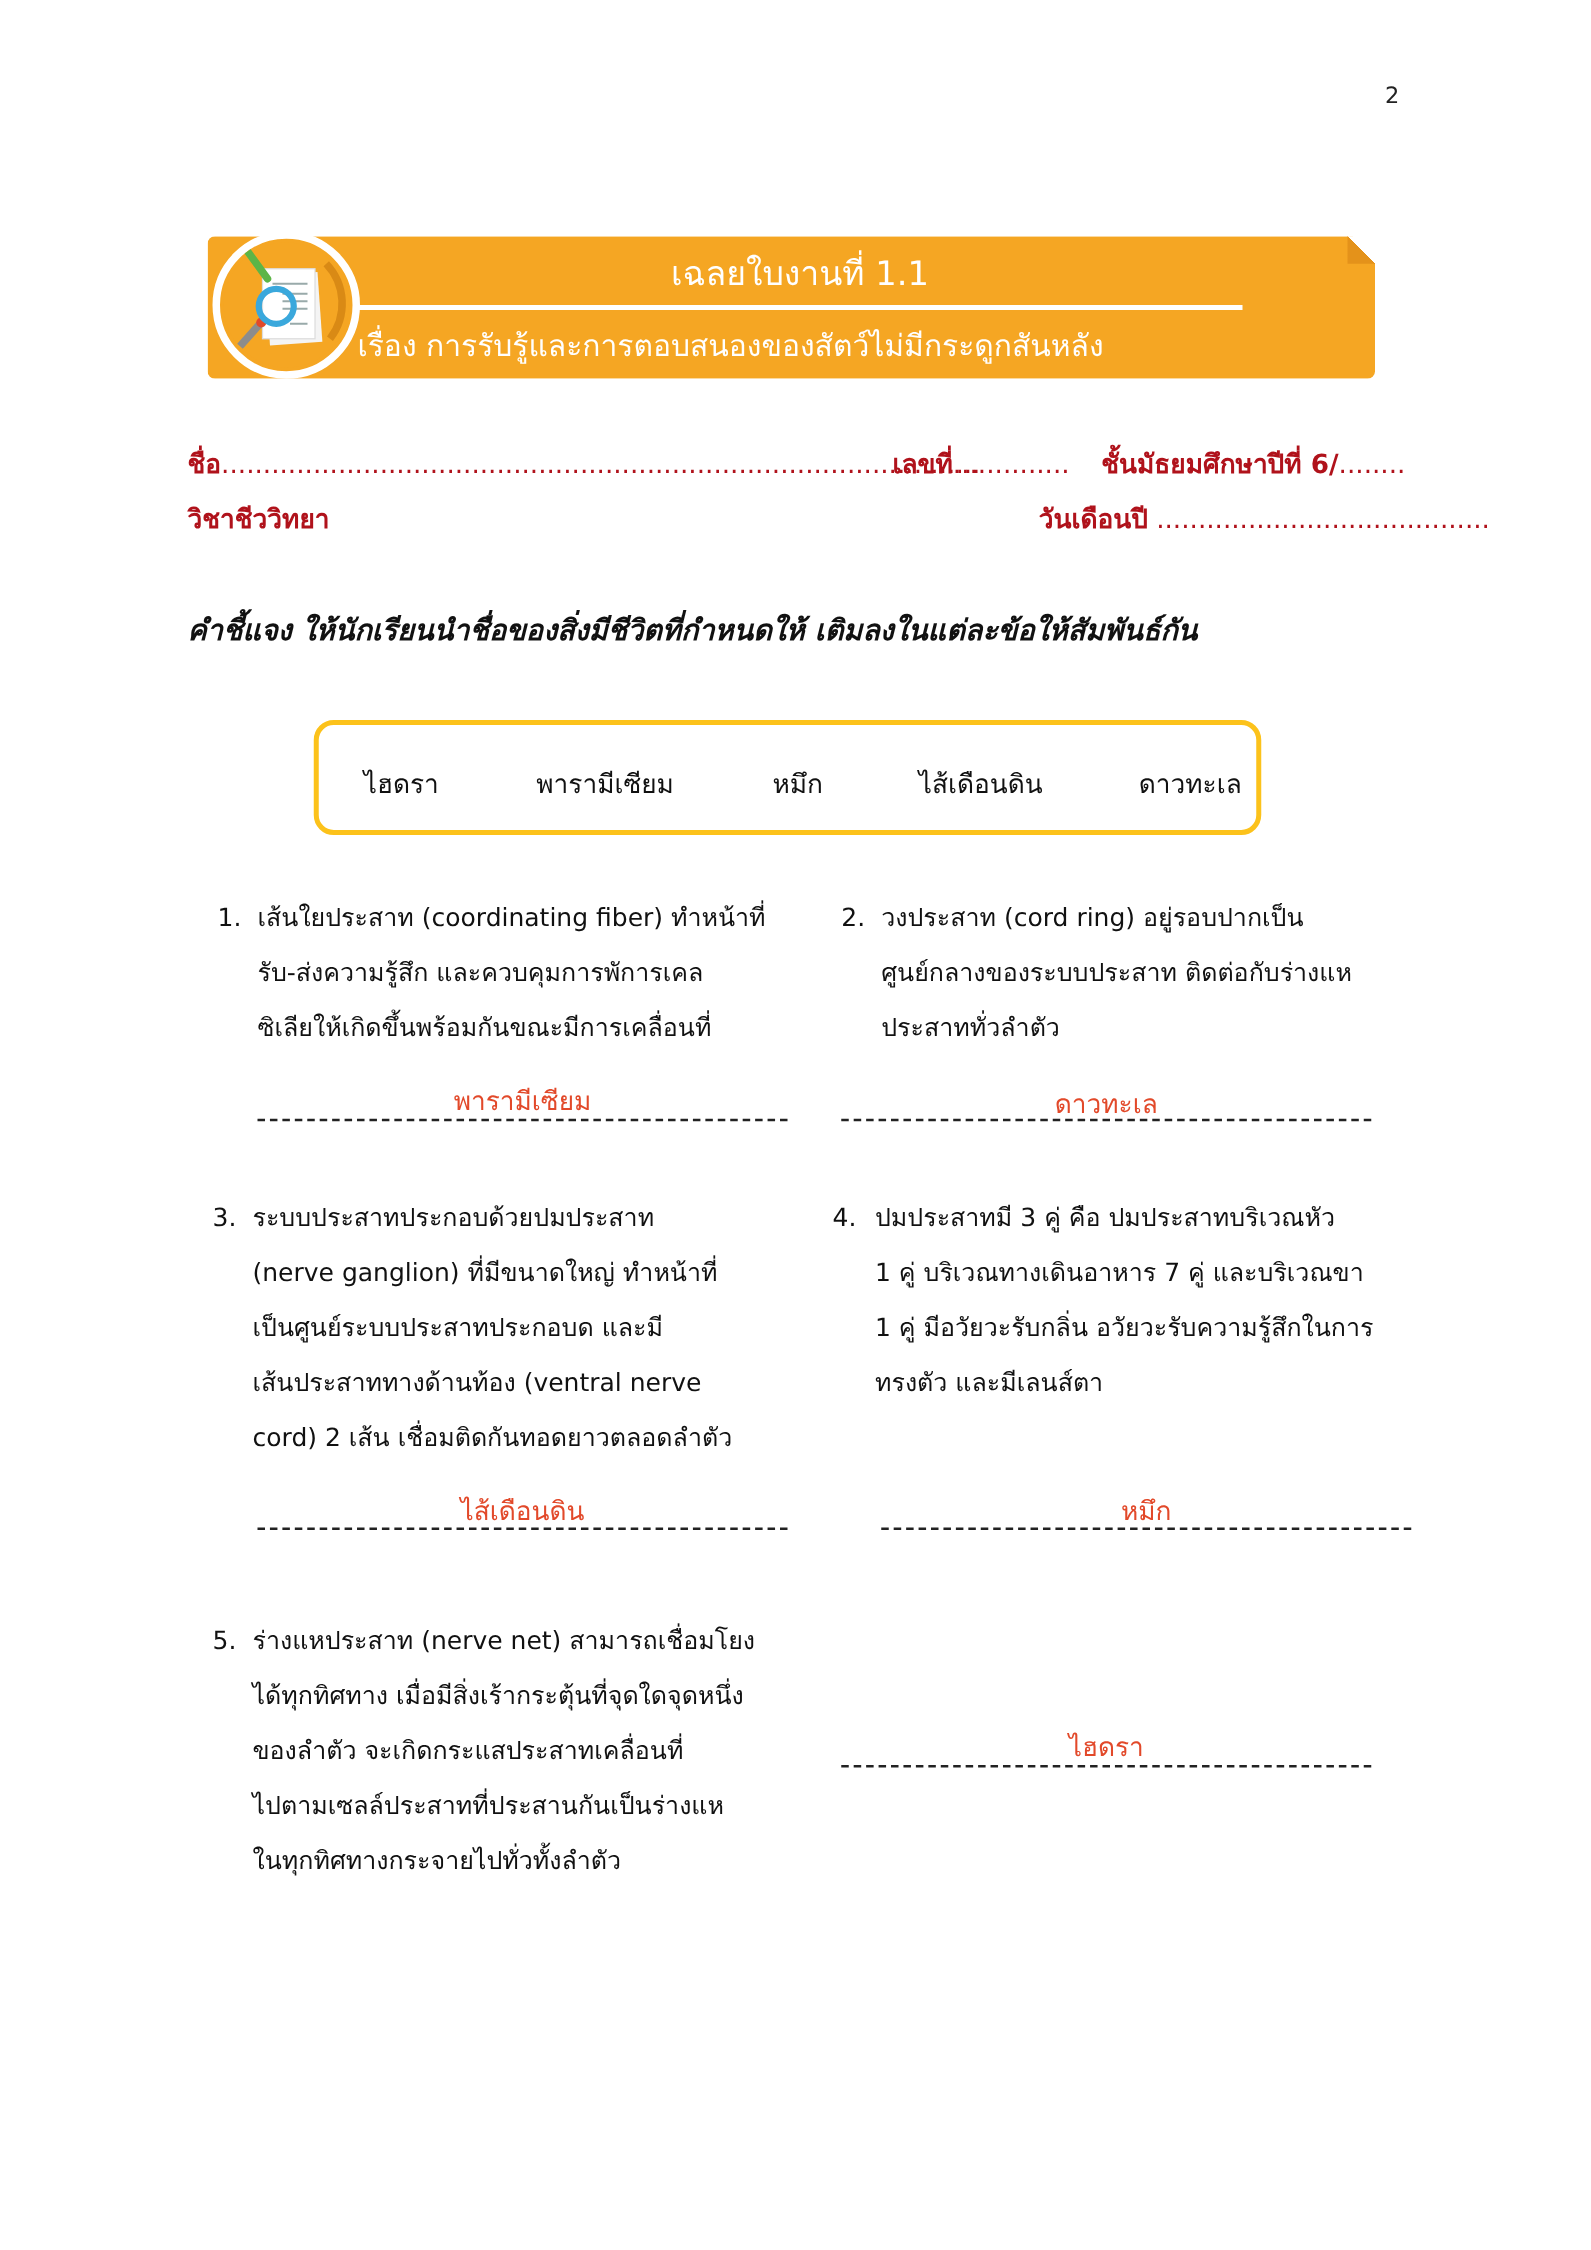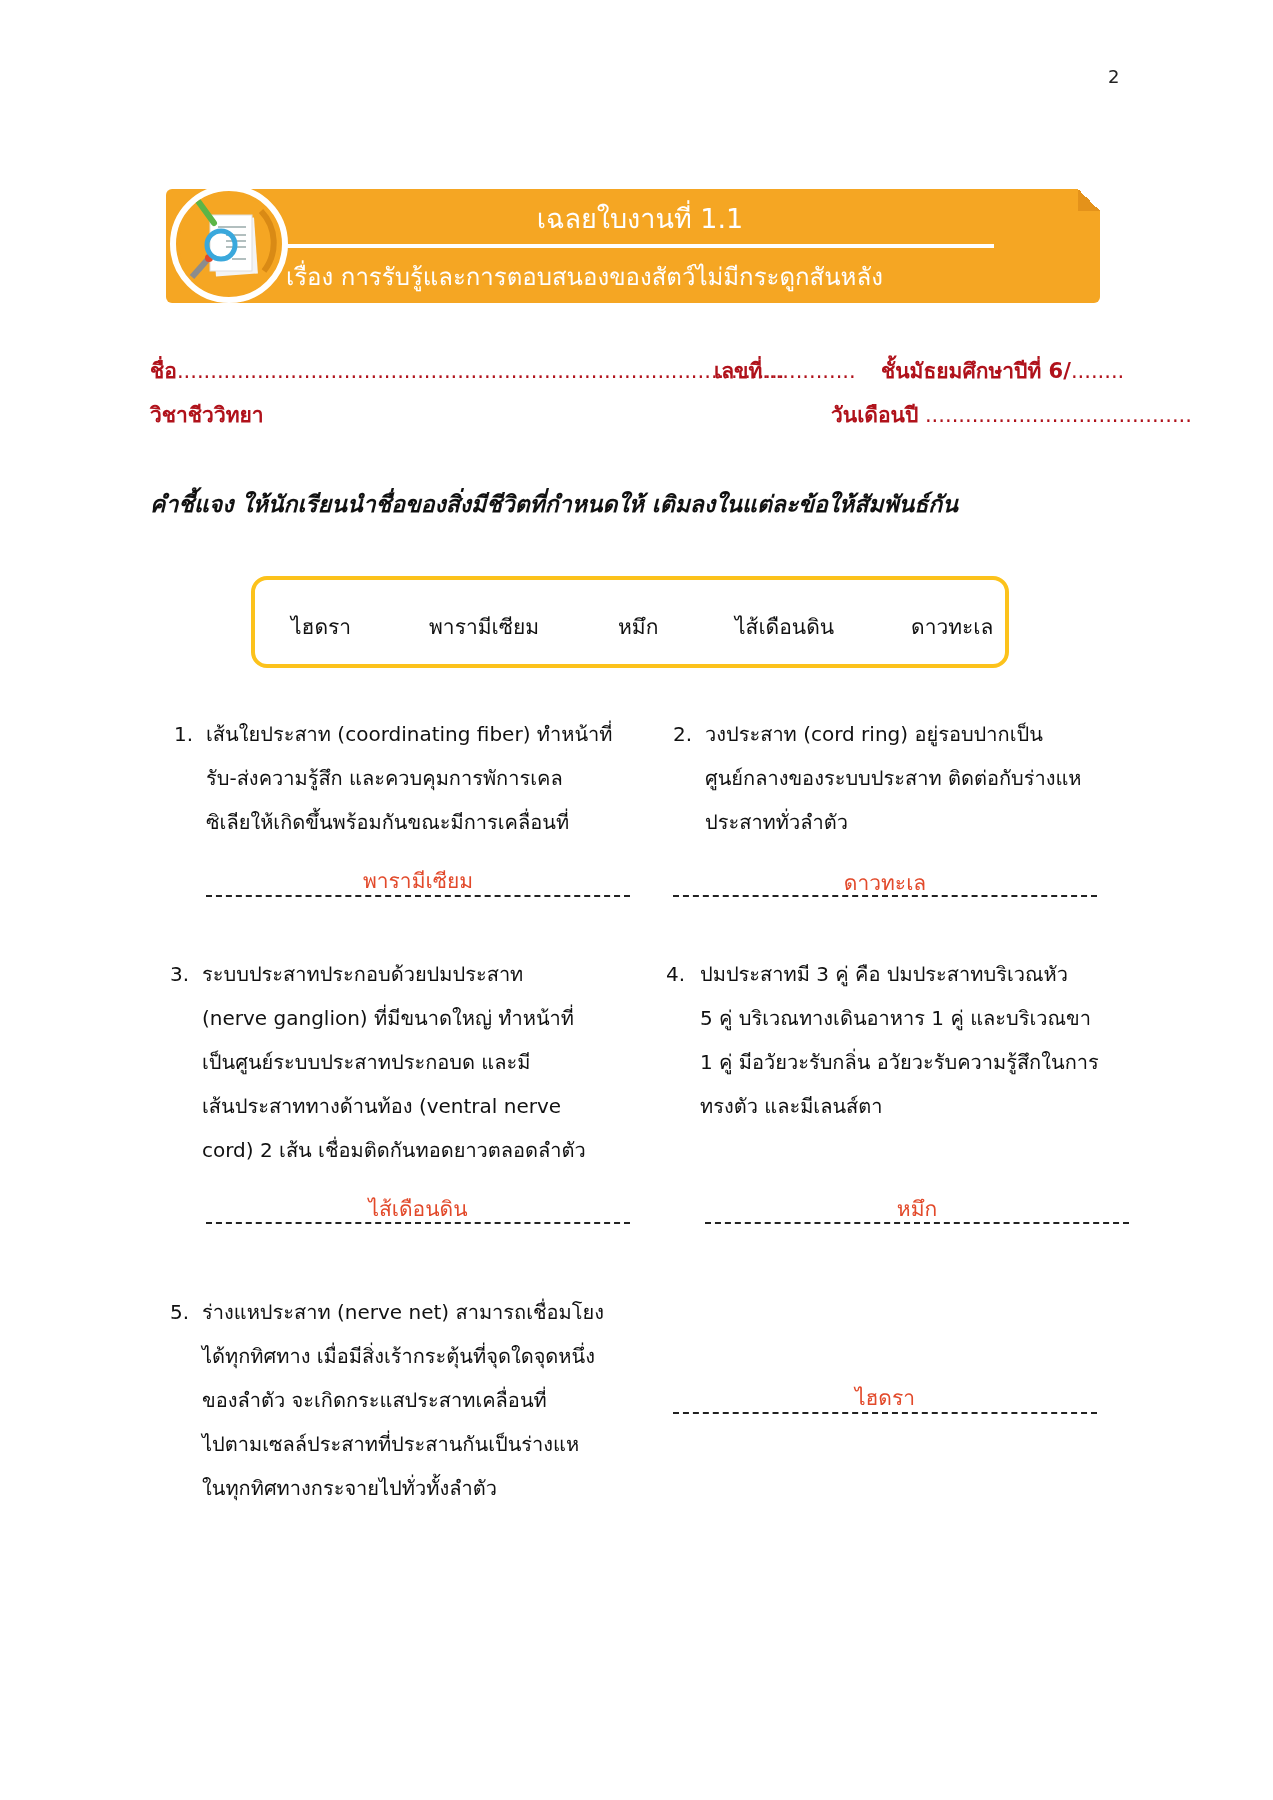--- a/index.html
+++ b/index.html
@@ -128,21 +128,21 @@
     <div class="line">cord) 2 เส้น เชื่อมติดกันทอดยาวตลอดลำตัว</div>
   </div>
 </div>
 <div class="answer" style="left:206px; top:1192px; width:424px;">ไส้เดือนดิน</div>
 <div class="dash" style="left:206px; top:1222px; width:424px;"></div>
 
 <div class="abs q" style="left:666px; top:952px; width:470px;">
   <span class="num">4.</span>
   <div style="padding-left:34px;">
     <div class="line">ปมประสาทมี 3 คู่ คือ ปมประสาทบริเวณหัว</div>
-    <div class="line">5 คู่ บริเวณทางเดินอาหาร 1 คู่ และบริเวณขา</div>
+    <div class="line">1 คู่ บริเวณทางเดินอาหาร 7 คู่ และบริเวณขา</div>
     <div class="line">1 คู่ มีอวัยวะรับกลิ่น อวัยวะรับความรู้สึกในการ</div>
     <div class="line">ทรงตัว และมีเลนส์ตา</div>
   </div>
 </div>
 <div class="answer" style="left:705px; top:1192px; width:424px;">หมึก</div>
 <div class="dash" style="left:705px; top:1222px; width:424px;"></div>
 
 <div class="abs q" style="left:170px; top:1290px; width:470px;">
   <span class="num">5.</span>
   <div style="padding-left:32px;">

